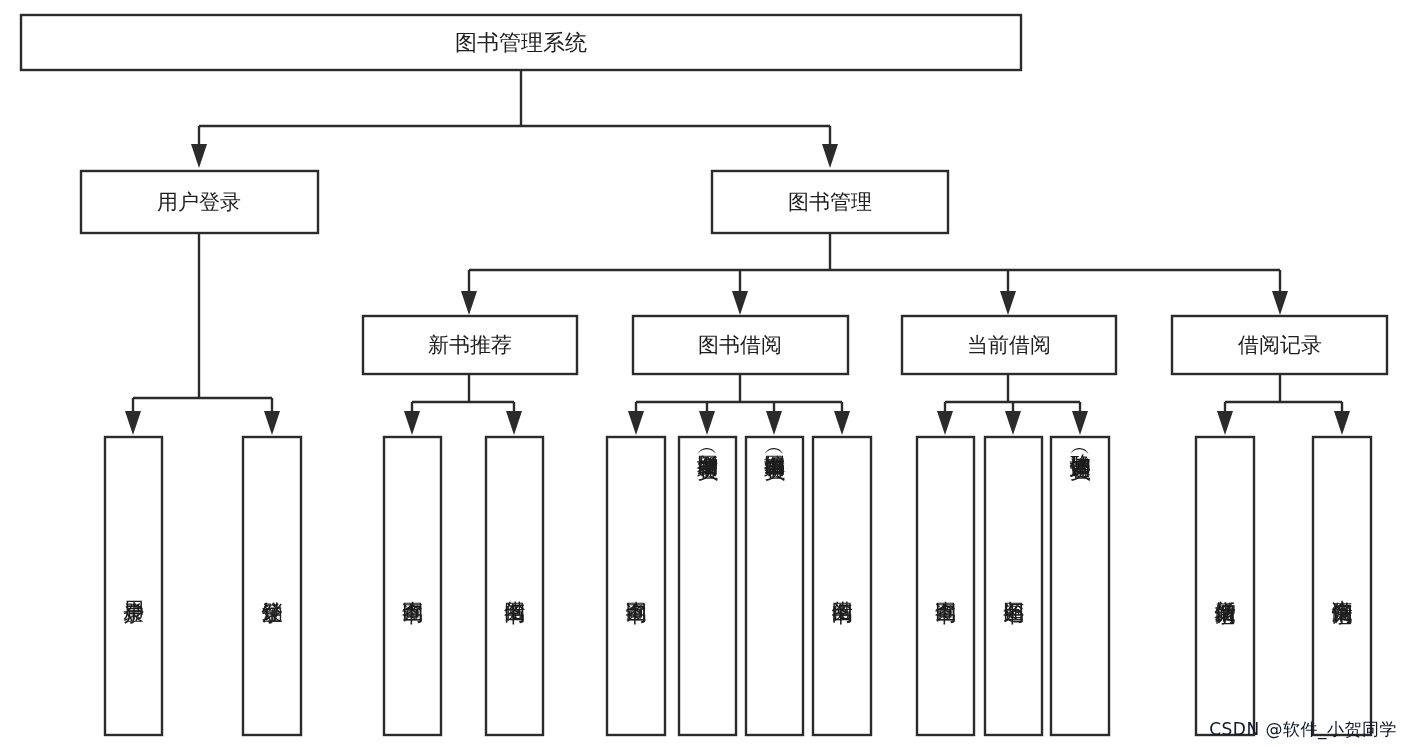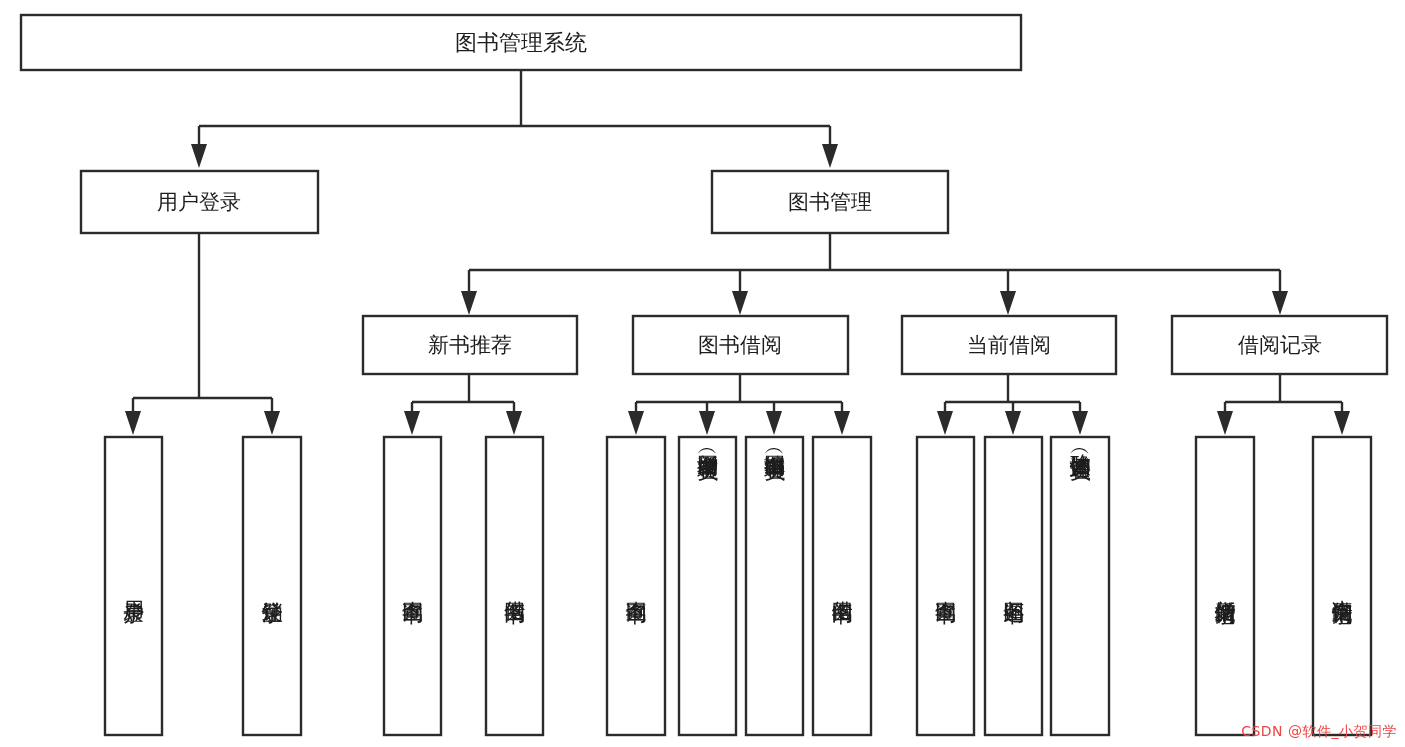--- a/index.html
+++ b/index.html
@@ -72,22 +72,22 @@
     text-orientation: upright;
     letter-spacing: 1px;
     text-align: center;
     white-space: nowrap;
   }
   .watermark {
     position: absolute;
     right: 8px;
     bottom: 6px;
     font-family: "DejaVu Sans", "Liberation Sans", sans-serif;
-    font-size: 14px;
-    color: #ef4444;
+    font-size: 17px;
+    color: #0f172a;
     letter-spacing: 0.5px;
     white-space: nowrap;
   }
 </style>
 </head>
 <body>
 
 <div id="diagram-root">
 
   <svg class="flow-canvas" viewBox="0 0 1405 747" xmlns="http://www.w3.org/2000/svg">

